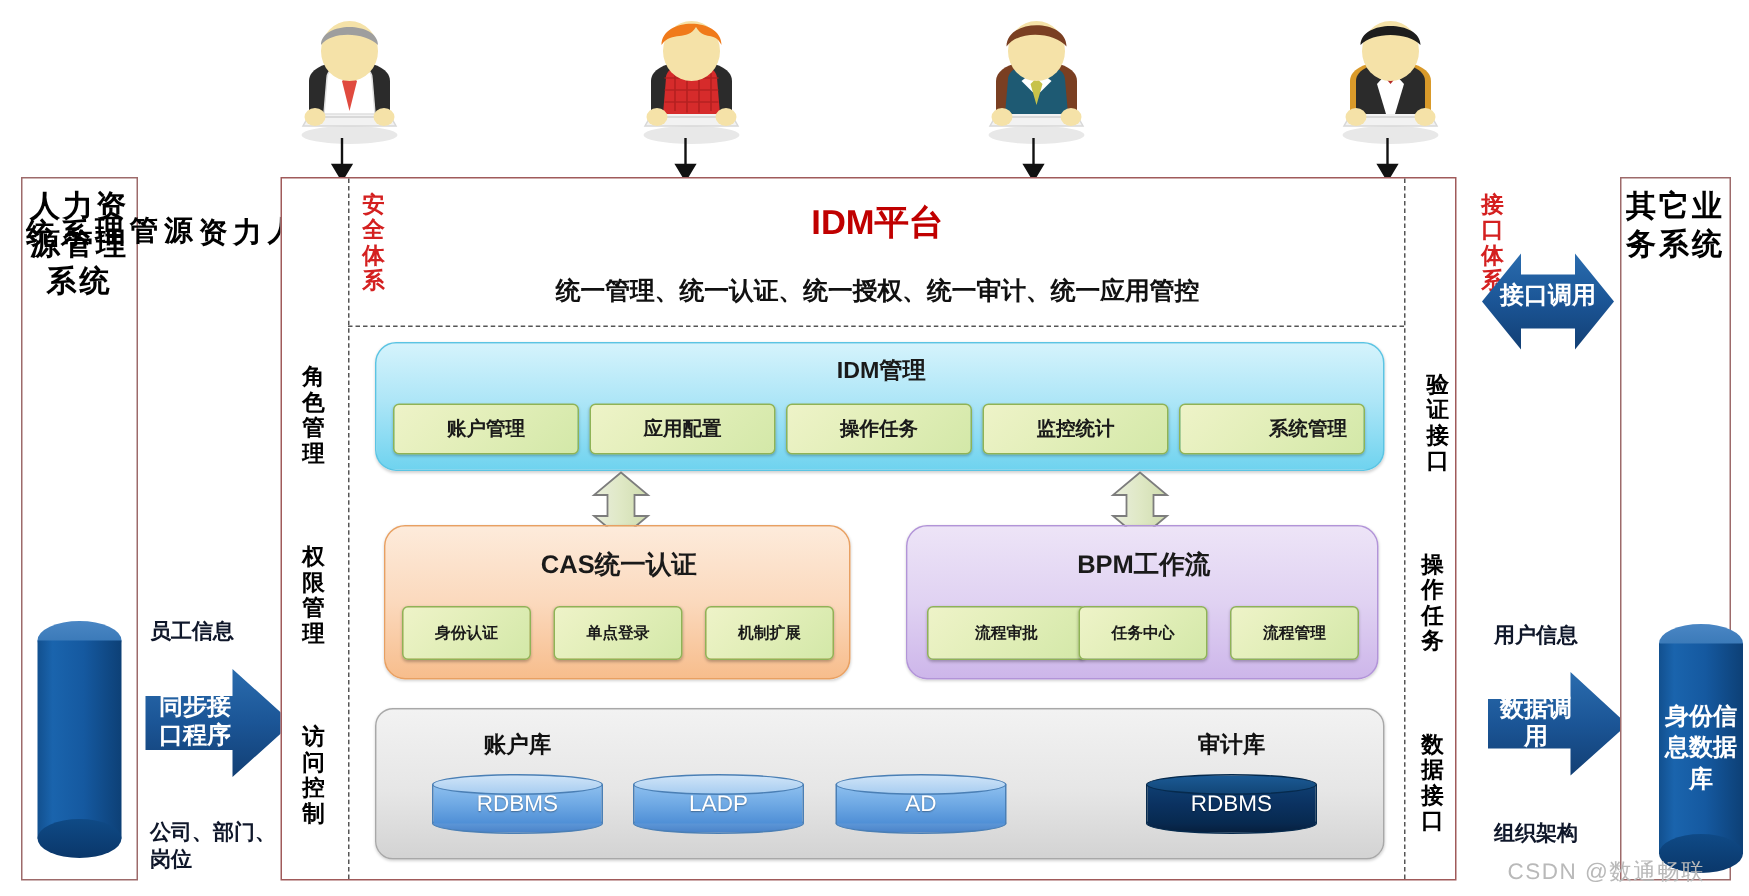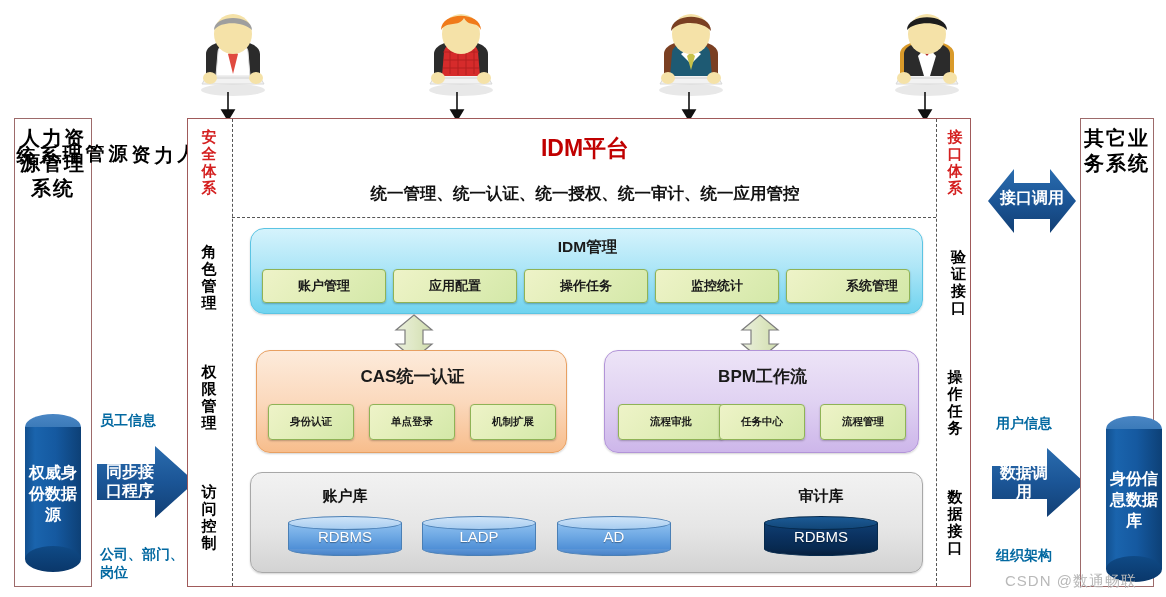--- a/index.html
+++ b/index.html
@@ -9,21 +9,21 @@
   
   .sidepanel{border:1px solid #9d6a6a;background:#fff;box-sizing:border-box;}
   .vtitle{font-weight:bold;font-size:19px;line-height:23px;text-align:center;
           letter-spacing:1px;}
   
   .center-frame{border:1px solid #a05a5a;background:#fff;box-sizing:border-box;}
   .dash-v{border-left:1px dashed #555;}
   .dash-h{border-top:1px dashed #555;}
   .rail-label{font-size:15px;font-weight:bold;line-height:17px;text-align:center;
               width:22px;}
-  .rail-label.red{color:#d42020;}
+  .rail-label.red{color:#d42020;margin-left:40px;}
   
   .idm-title{color:#c00000;font-weight:bold;font-size:23px;text-align:center;
              text-shadow:0 1px 0 #fff;}
   .idm-sub{color:#111;font-weight:bold;font-size:16.5px;text-align:center;}
   
   .group{border-radius:14px;box-sizing:border-box;position:absolute;}
   .group > .g-title{font-weight:bold;text-align:center;color:#1a1a1a;}
   .g-blue{background:linear-gradient(180deg,#d5f3fc 0%,#aee6f7 45%,#6fd3ef 100%);
           border:1px solid #5bc4e3;
           box-shadow:0 1px 2px rgba(0,0,0,.18);}
@@ -69,21 +69,21 @@
               background:linear-gradient(90deg,#12508f 0%,#1a64ad 18%,#1559a0 55%,#0d4076 100%);}
   .tcyl .top{position:absolute;left:0;right:0;top:0;height:26px;border-radius:50%;
              background:linear-gradient(180deg,#4a86c4 0%,#2d6fae 100%);box-sizing:border-box;}
   .tcyl .bot{position:absolute;left:0;right:0;bottom:0;height:26px;border-radius:50%;
              background:linear-gradient(180deg,#0f4a86 0%,#0a3val 100%);
              background:linear-gradient(180deg,#0f4a86 0%,#0a376a 100%);box-sizing:border-box;}
   .tcyl .lbl{position:absolute;left:0;right:0;top:50%;transform:translateY(-50%);
              text-align:center;color:#fff;font-size:16px;font-weight:bold;
              line-height:21px;z-index:3;}
   
-  .note{font-size:14px;font-weight:bold;color:#0369a1;line-height:18px;}
+  .note{font-size:14px;font-weight:bold;color:#0f172a;line-height:18px;}
   .arrow-text{color:#fff;font-size:16px;font-weight:bold;line-height:19px;
               text-align:center;}
   .db-cap{font-size:15px;font-weight:bold;color:#111;text-align:center;}
   .wm{position:absolute;color:#b9b9b9;font-size:15px;letter-spacing:1px;}
   svg{display:block;overflow:visible;}
 </style>
 </head>
 <body>
 
 <div class="abs" style="left:0;top:0;width:1166px;height:110px;">
@@ -174,21 +174,20 @@
 <div class="abs" style="left:14px;top:126px;width:78px;">
   <div style="font-weight:bold;font-size:20px;line-height:25px;text-align:center;letter-spacing:2px;">
     <span>人力资源管理系统</span>
   </div>
 </div>
 
 <div class="tcyl" style="left:25px;top:414px;width:56px;height:158px;">
   <div class="top"></div>
   <div class="body"></div>
   <div class="bot"></div>
-  <div class="lbl">权威身份数据源</div>
 </div>
 
 <div class="note abs" style="left:100px;top:411px;width:90px;">员工信息</div>
 
 <svg class="abs" style="left:97px;top:442px;" width="100" height="100">
   <defs>
     <linearGradient id="bluegrad" x1="0" y1="0" x2="0" y2="1">
       <stop offset="0%" stop-color="#2a6cae"></stop>
         <stop offset="50%" stop-color="#1b5596"></stop>
       <stop offset="100%" stop-color="#123f74"></stop>

